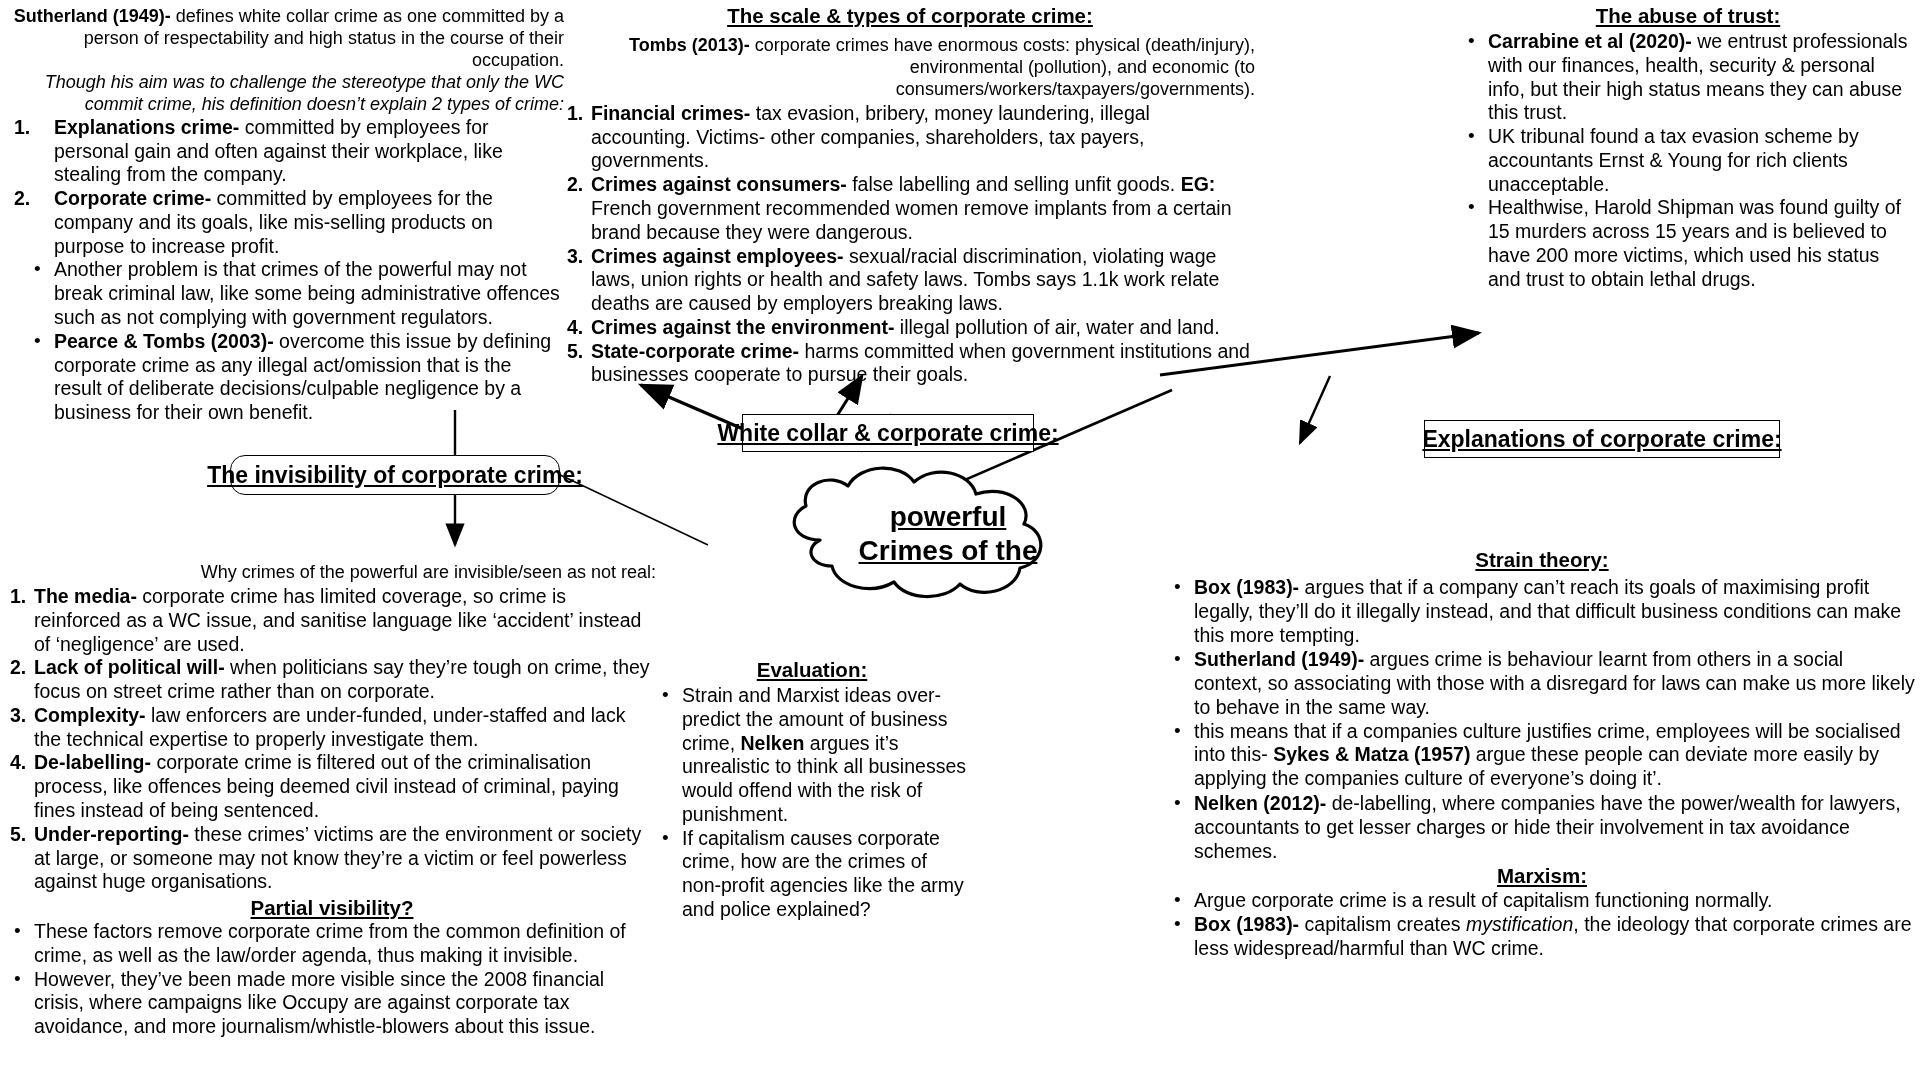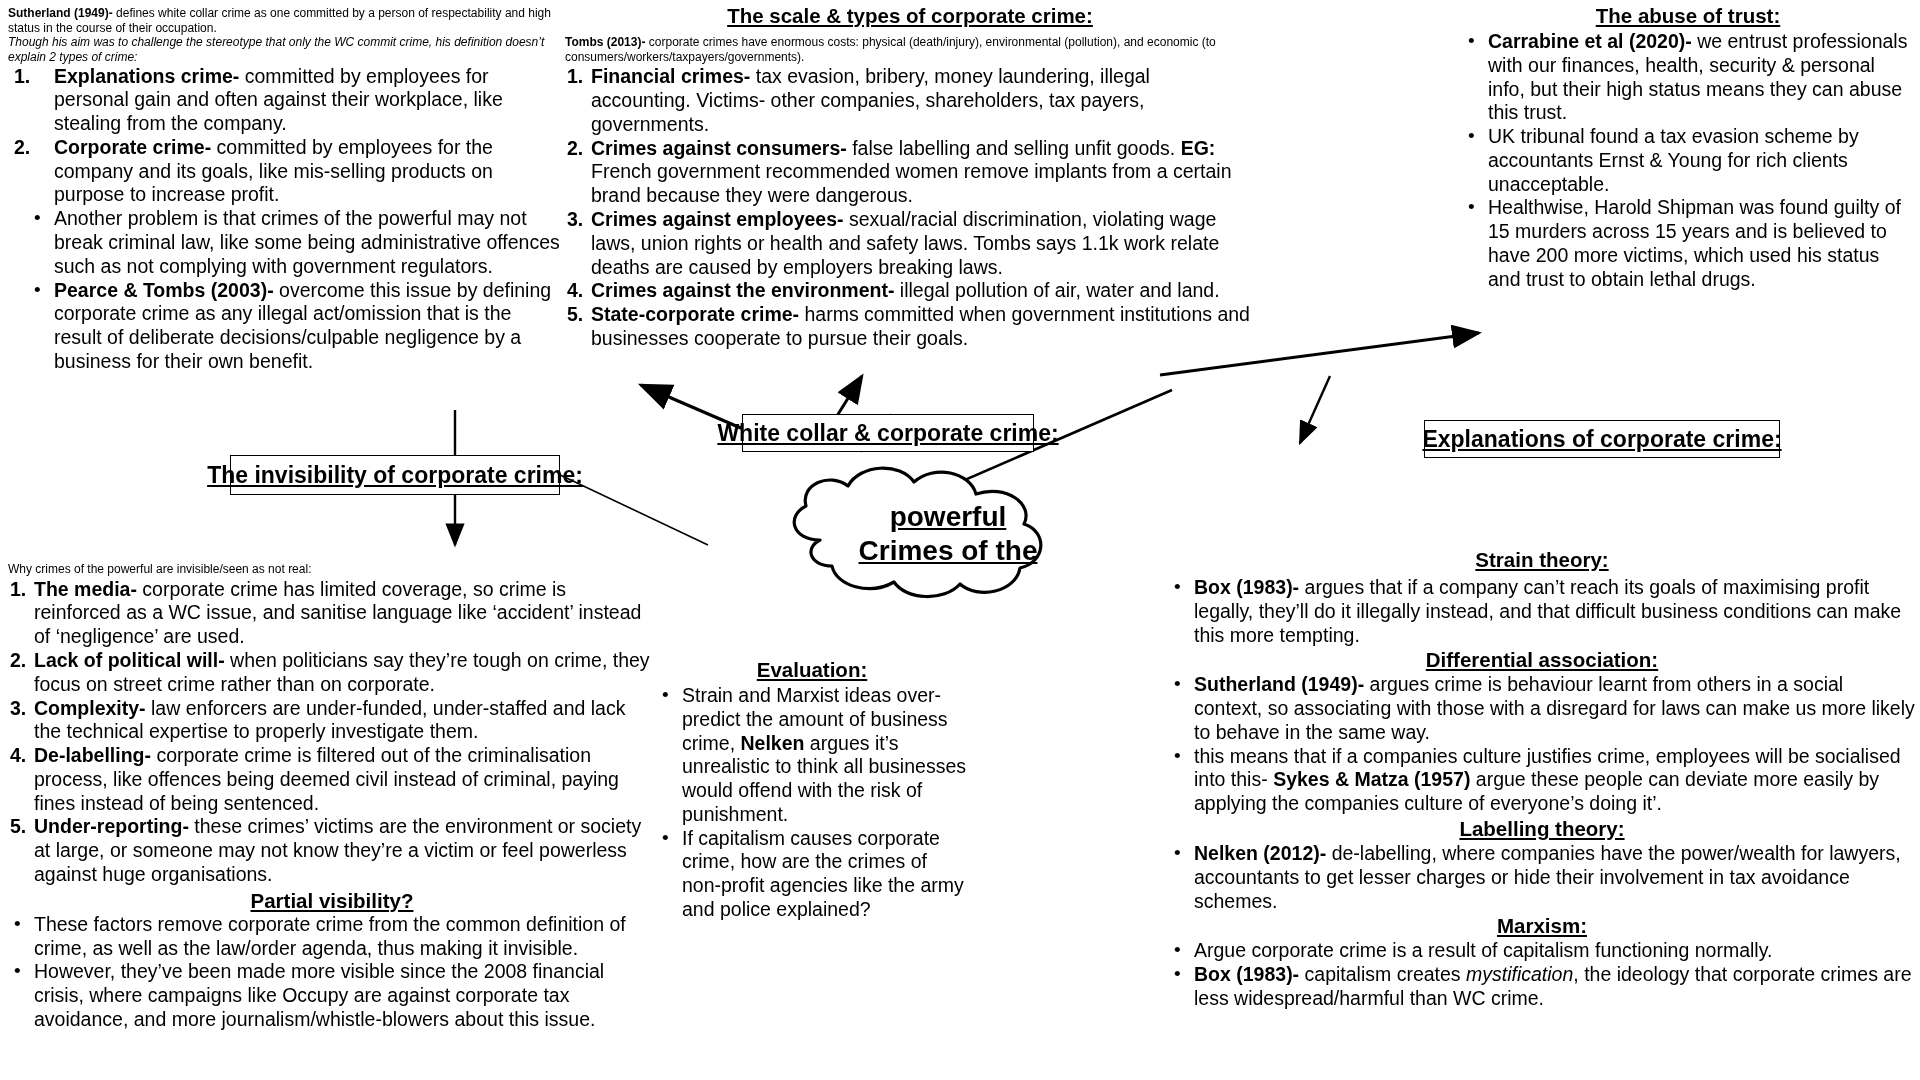--- a/index.html
+++ b/index.html
@@ -10,21 +10,21 @@
   #page {
     position: relative;
     width: 1920px;
     height: 1080px;
     background: #ffffff;
     font-family: "Liberation Sans", sans-serif;
     color: #000000;
     overflow: hidden;
   }
   .blk { position: absolute; }
-  .ln { line-height: 1.22; font-size: 12px; }
+  .ln { line-height: 1.22; font-size: 18px; text-align: right; }
   .h { font-weight: bold; text-decoration: underline; text-align: center; font-size: 20.5px; }
   .b { font-weight: bold; }
   .i { font-style: italic; }
 
   
   ul.bul, ol.num { margin: 0; padding: 0; list-style: none; }
   ul.bul > li, ol.num > li {
     position: relative;
     padding-left: 26px;
     margin: 0 0 0 0;
@@ -178,21 +178,21 @@
       <li>
         <span>Healthwise, Harold Shipman was found guilty of 15 murders across 15 years and is believed to have 200 more victims, which used his status and trust to obtain lethal drugs.</span>
       </li>
     </ul>
   </div>
 
   <div class="box" style="left:742px; top:414px; width:292px; height:38px;">
     <span>White collar &amp; corporate crime:</span>
   </div>
 
-  <div class="box" style="left:230px; top:455px; width:330px; height:40px;">
+  <div class="box" style="left:230px; top:455px; width:330px; height:40px;border-radius:15px;">
     <span>The invisibility of corporate crime:</span>
   </div>
 
   <div class="box" style="left:1424px; top:420px; width:356px; height:38px;">
     <span>Explanations of corporate crime:</span>
   </div>
 
   <div id="cloud-wrap" style="left:748px; top:462px; width:400px; height:140px;">
     <svg width="400" height="140" viewBox="0 0 400 140">
       <path d="M72,78
@@ -260,30 +260,28 @@
     </ul>
   </div>
 
   <div class="blk" style="left:1168px; top:548px; width:748px;">
     <div class="h">Strain theory:</div>
     <ul class="bul" style="margin-top:4px;">
       <li>
         <span class="b">Box (1983)-</span><span> argues that if a company can’t reach its goals of maximising profit legally, they’ll do it illegally instead, and that difficult business conditions can make this more tempting.</span>
       </li>
     </ul>
-    <div class="h" style="margin-top:1px;">Differential association:</div>
     <ul class="bul" style="margin-top:1px;">
       <li>
         <span class="b">Sutherland (1949)-</span><span> argues crime is behaviour learnt from others in a social context, so associating with those with a disregard for laws can make us more likely to behave in the same way.</span>
       </li>
       <li>
         <span>this means that if a companies culture justifies crime, employees will be socialised into this- </span><span class="b">Sykes &amp; Matza (1957)</span><span> argue these people can deviate more easily by applying the companies culture of everyone’s doing it’.</span>
       </li>
     </ul>
-    <div class="h" style="margin-top:1px;">Labelling theory:</div>
     <ul class="bul" style="margin-top:1px;">
       <li>
         <span class="b">Nelken (2012)-</span><span> de-labelling, where companies have the power/wealth for lawyers, accountants to get lesser charges or hide their involvement in tax avoidance schemes.</span>
       </li>
     </ul>
     <div class="h" style="margin-top:1px;">Marxism:</div>
     <ul class="bul" style="margin-top:1px;">
       <li>
         <span>Argue corporate crime is a result of capitalism functioning normally.</span>
       </li>

